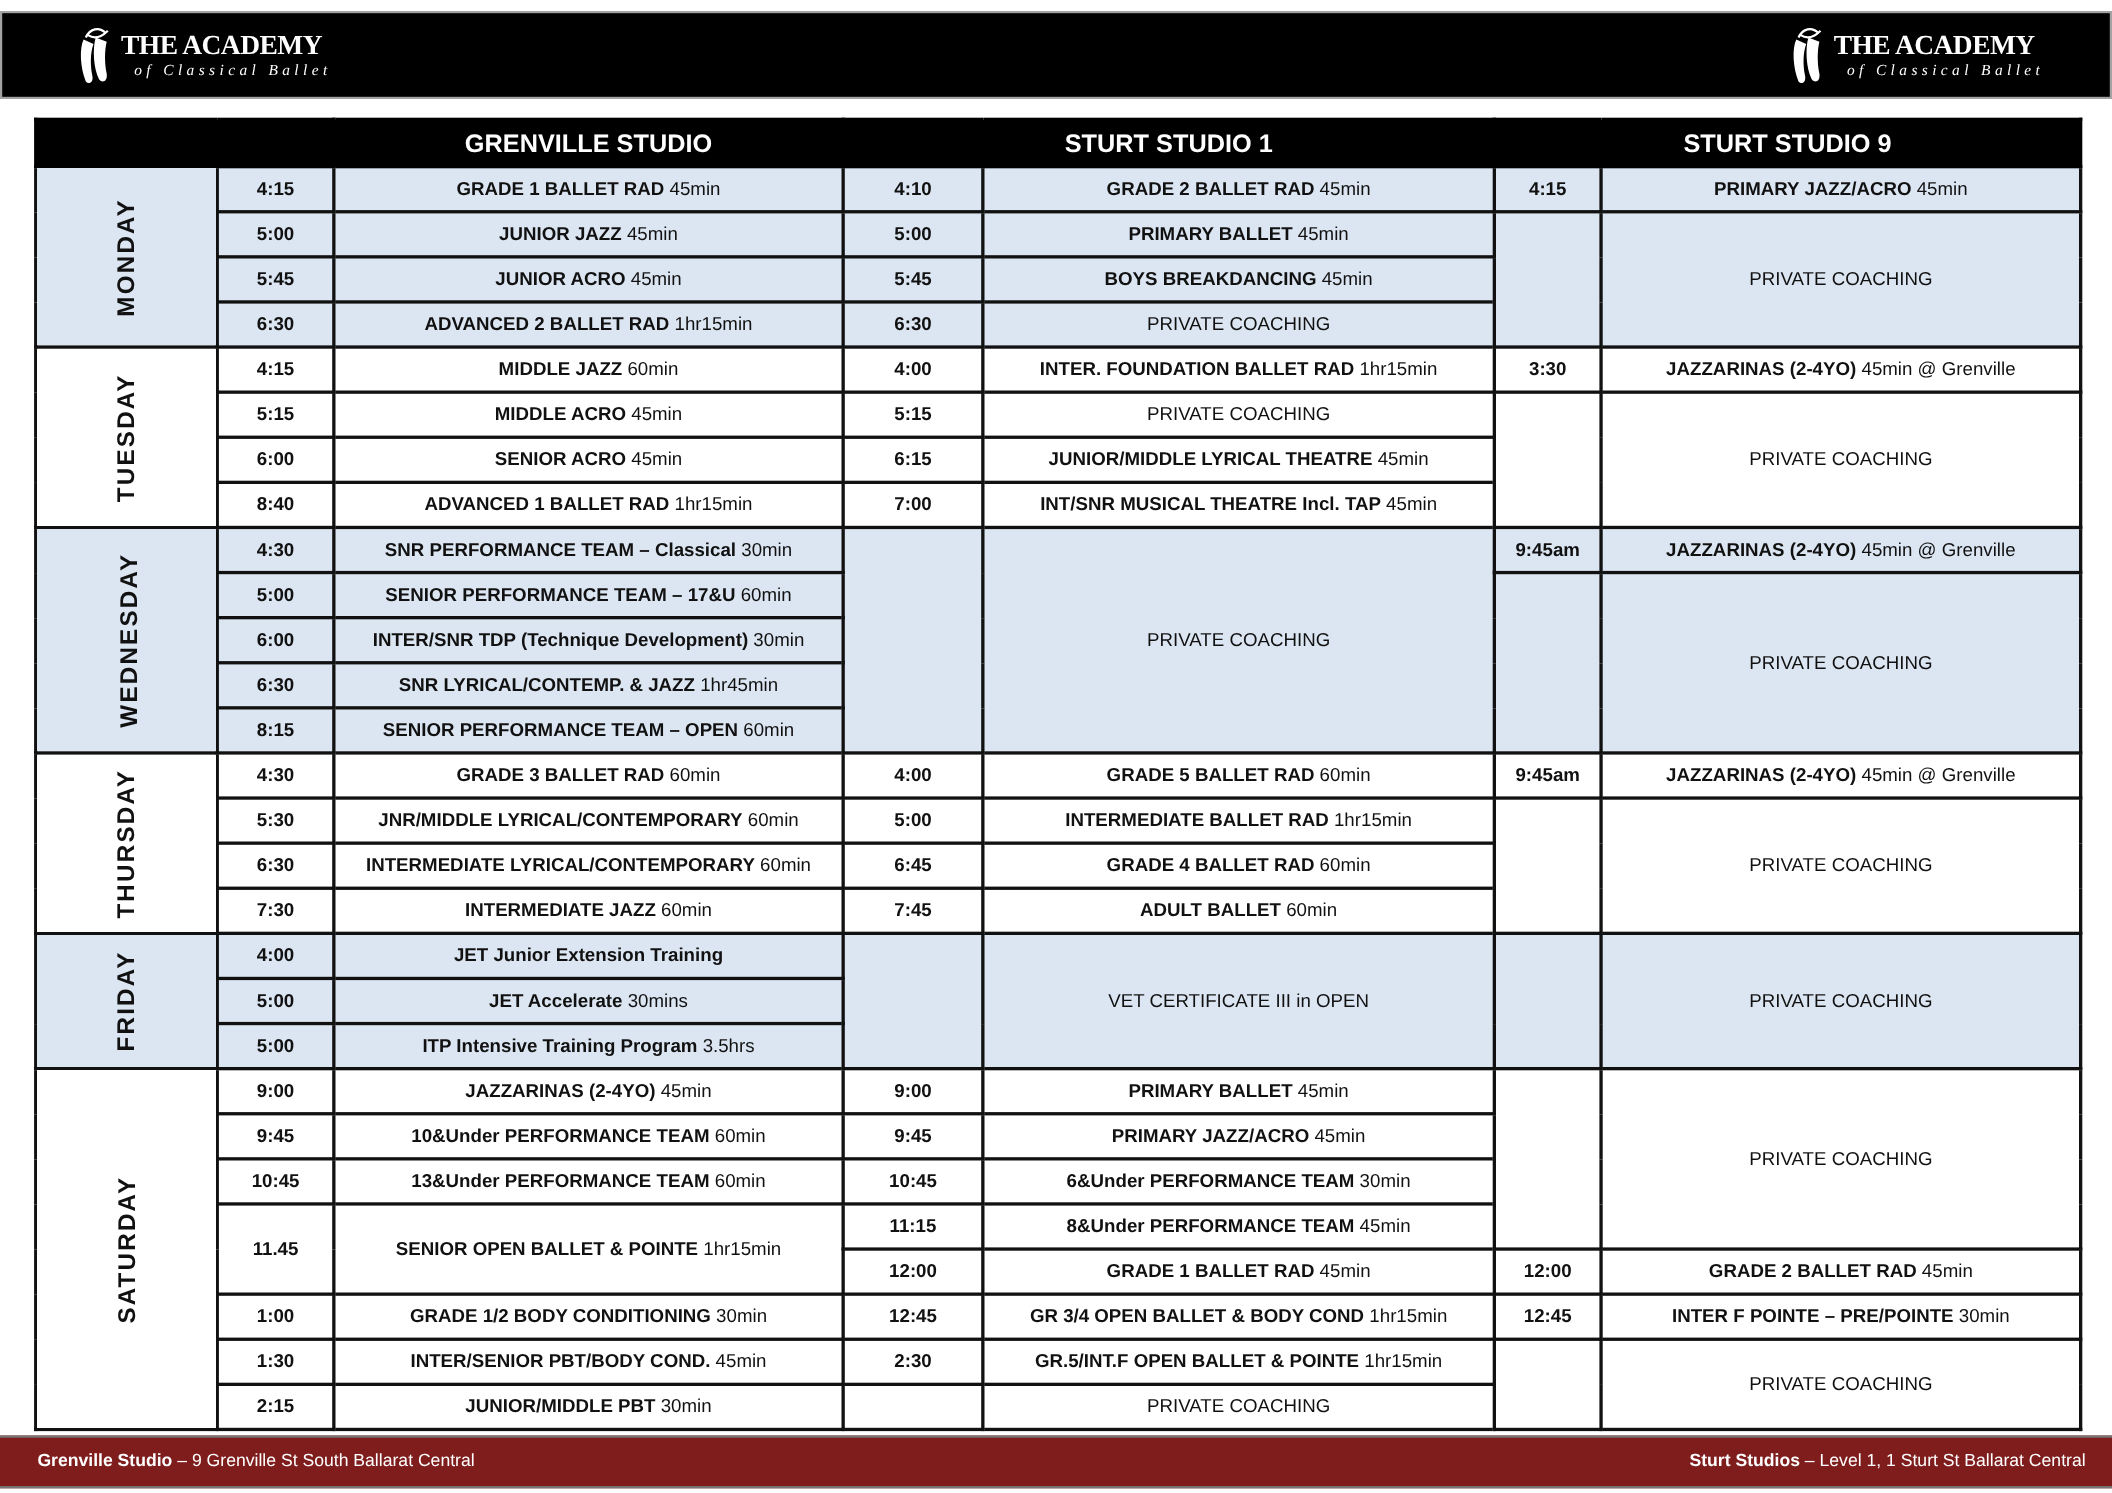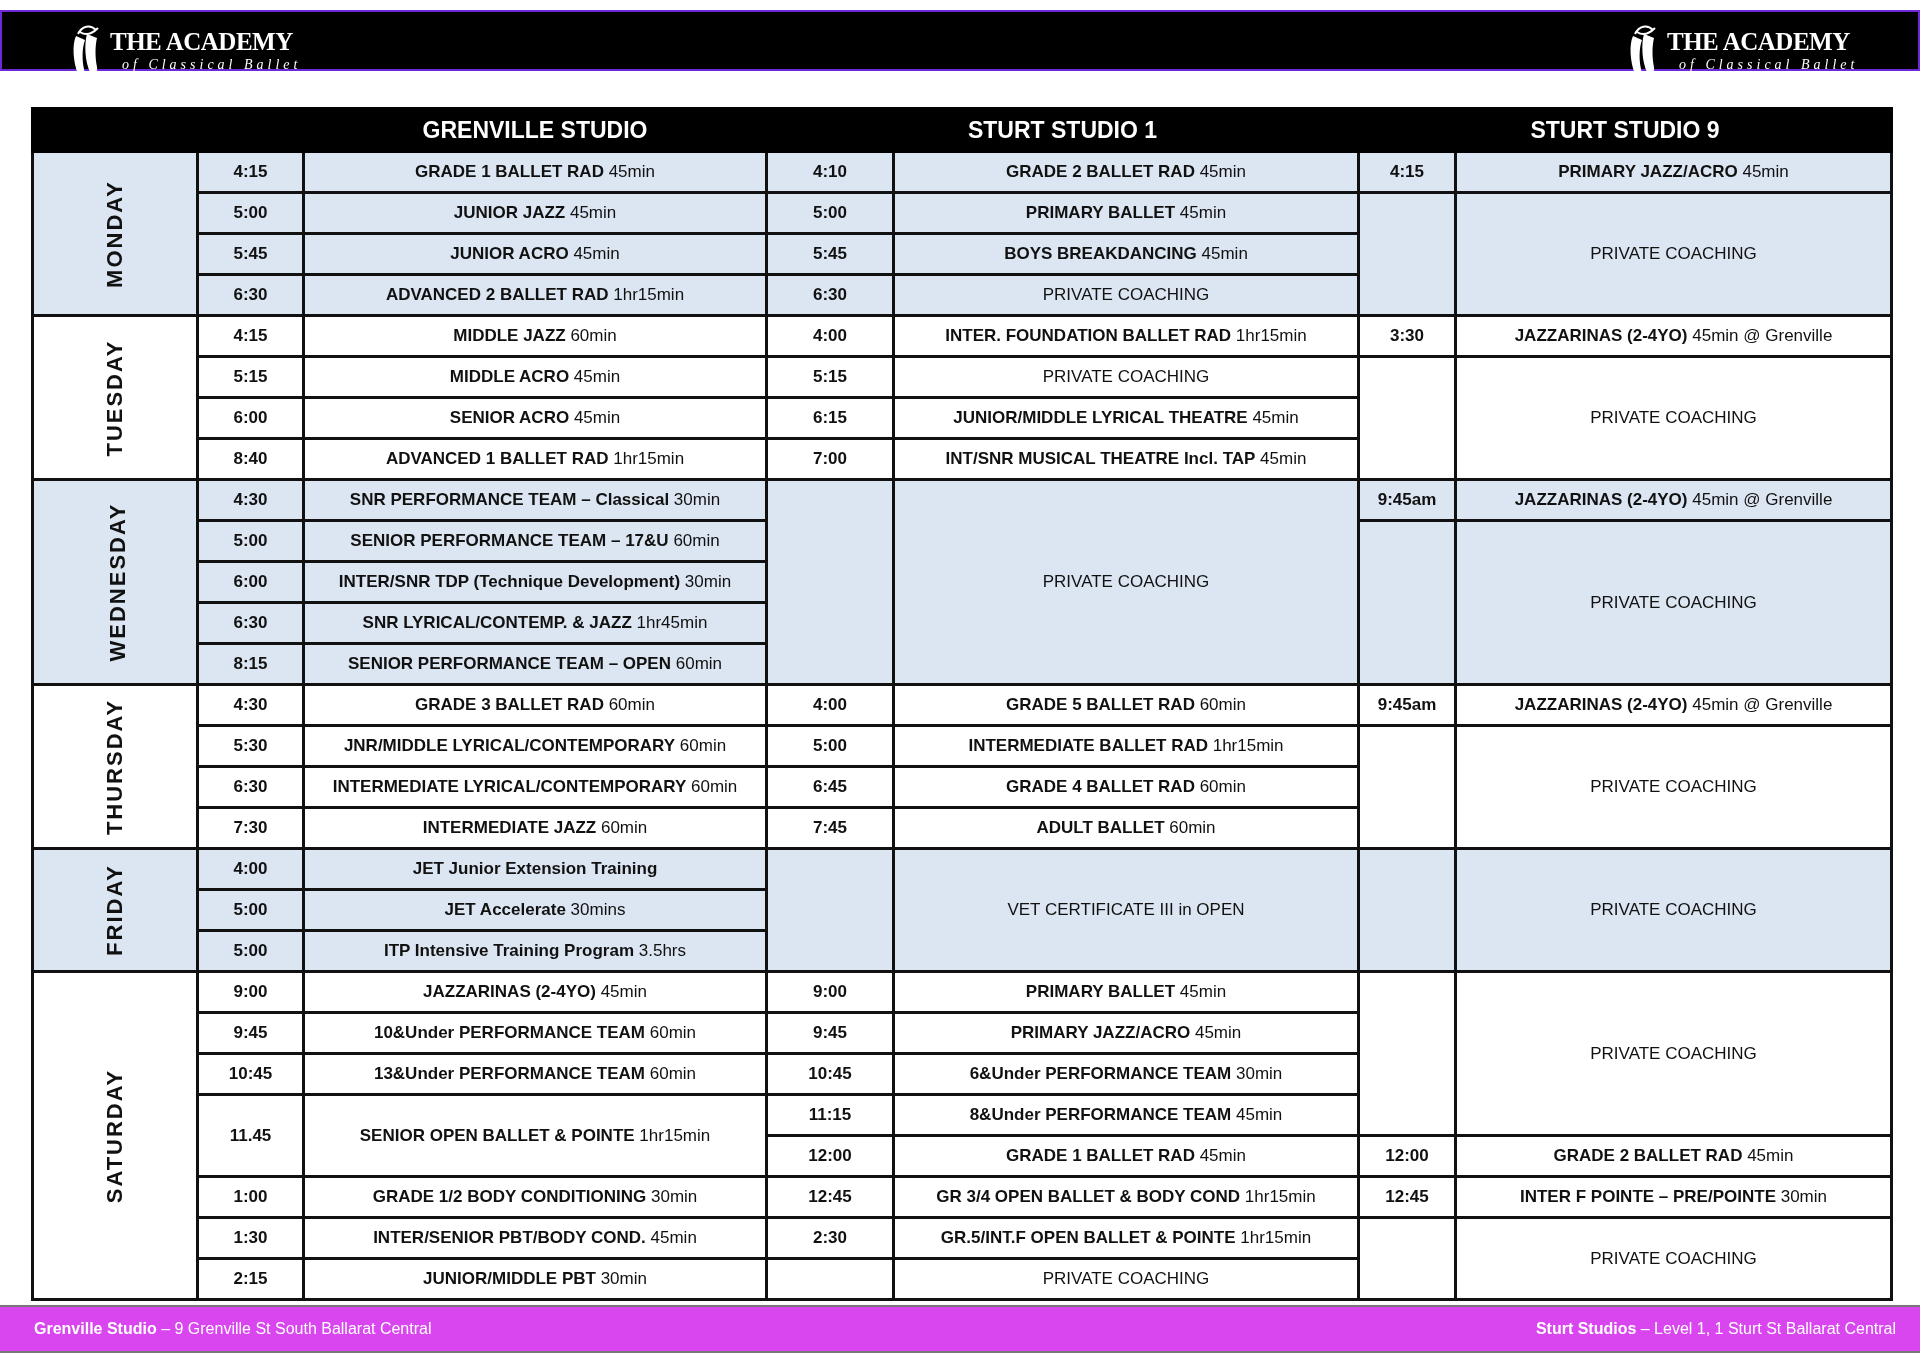--- a/index.html
+++ b/index.html
@@ -1,21 +1,21 @@
 <!DOCTYPE html>
 <html><head>
 <meta charset="utf-8">
 <style>
   * { box-sizing: border-box; margin: 0; padding: 0; }
   html, body { width: 1920px; height: 1357px; background: #ffffff; overflow: hidden; }
   body { position: relative; font-family: "Liberation Sans", sans-serif; color: #111; }
 
   .topbar {
-    position: absolute; left: 0; top: 10px; width: 1920px; height: 61px;
-    background: #000; border: 2px solid #6d28d9;
+    position: absolute; left: 0; top: 10px; width: 1920px; height: 80px;
+    background: #000; border: 2px solid #a3a3a3;
     display: flex; align-items: center; justify-content: flex-start;
   }
   .title {
     color: #fff; font-family: "Liberation Sans", sans-serif; font-weight: bold;
     font-size: 38px; letter-spacing: 0.3px;
   }
   .logo {
     position: absolute; top: 10px; display: flex; align-items: center; gap: 6px;
     color: #fff;
   }
@@ -46,21 +46,21 @@
   .blue td, td.blue { background: #dce6f2; }
   .white td, td.white { background: #ffffff; }
   td.day { position: relative; padding: 0; }
   .daylabel {
     display: inline-block; transform: rotate(-90deg);
     font-weight: bold; font-size: 22px; letter-spacing: 2px; white-space: nowrap;
   }
 
   .footer {
     position: absolute; left: 0; top: 1305px; width: 1920px; height: 48px;
-    background: #d946ef; border-top: 2px solid #777; border-bottom: 2px solid #777;
+    background: #7f1d1d; border-top: 2px solid #777; border-bottom: 2px solid #777;
     display: flex; align-items: center; justify-content: space-between;
     padding: 0 24px 0 34px; color: #fff; font-size: 16px;
     font-family: "Liberation Sans", sans-serif;
   }
   .footer b { font-weight: bold; }
 </style>
 </head>
 <body>
 
 <div class="topbar">

